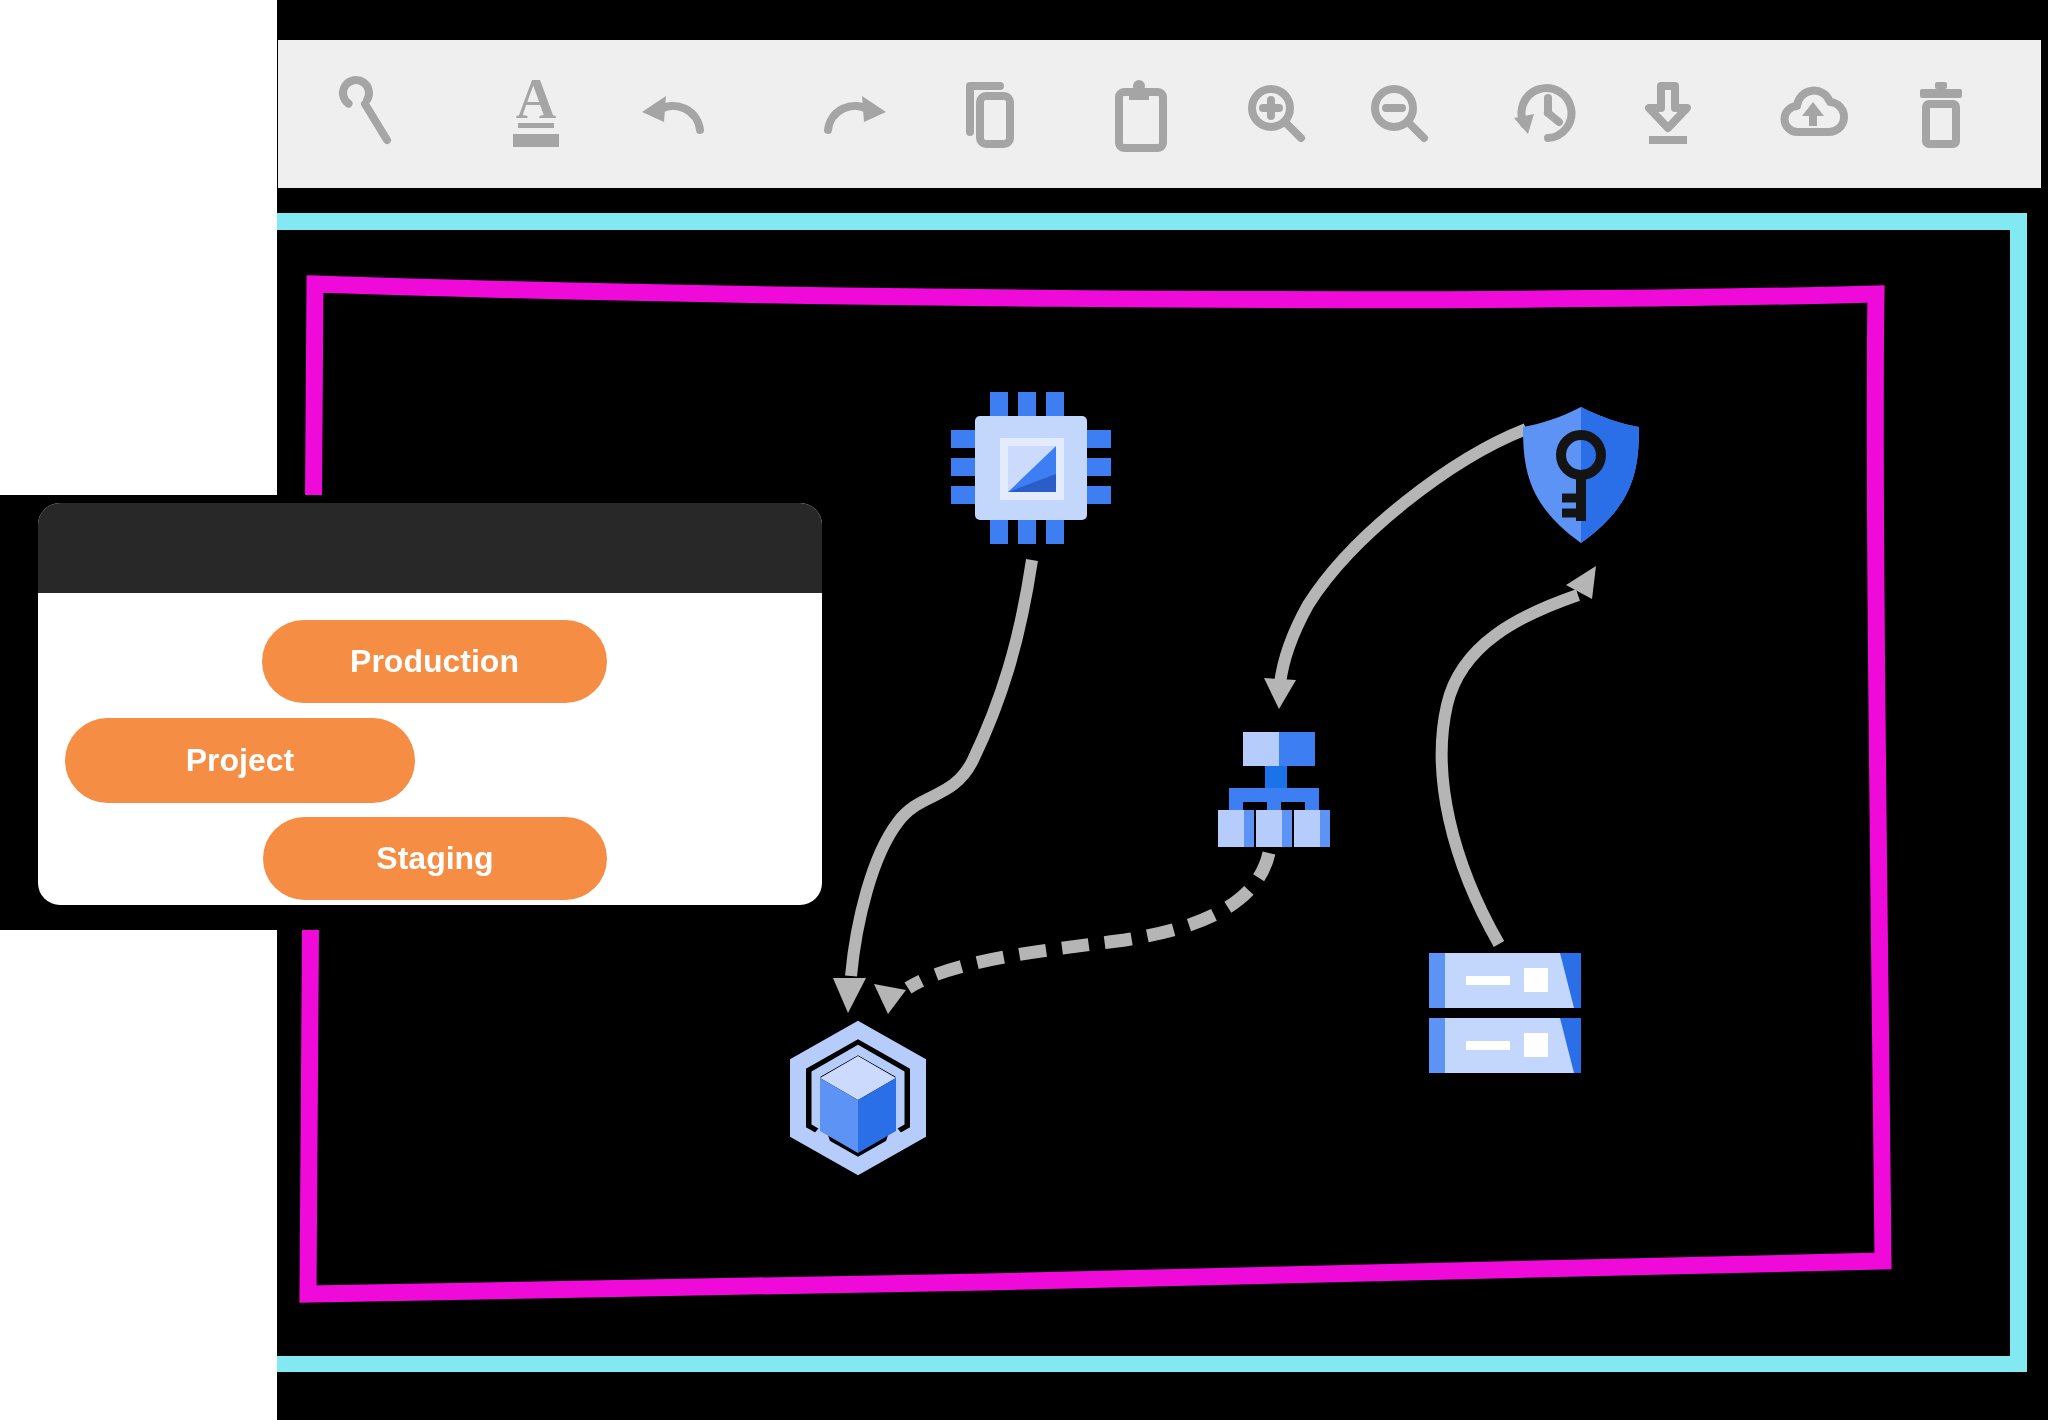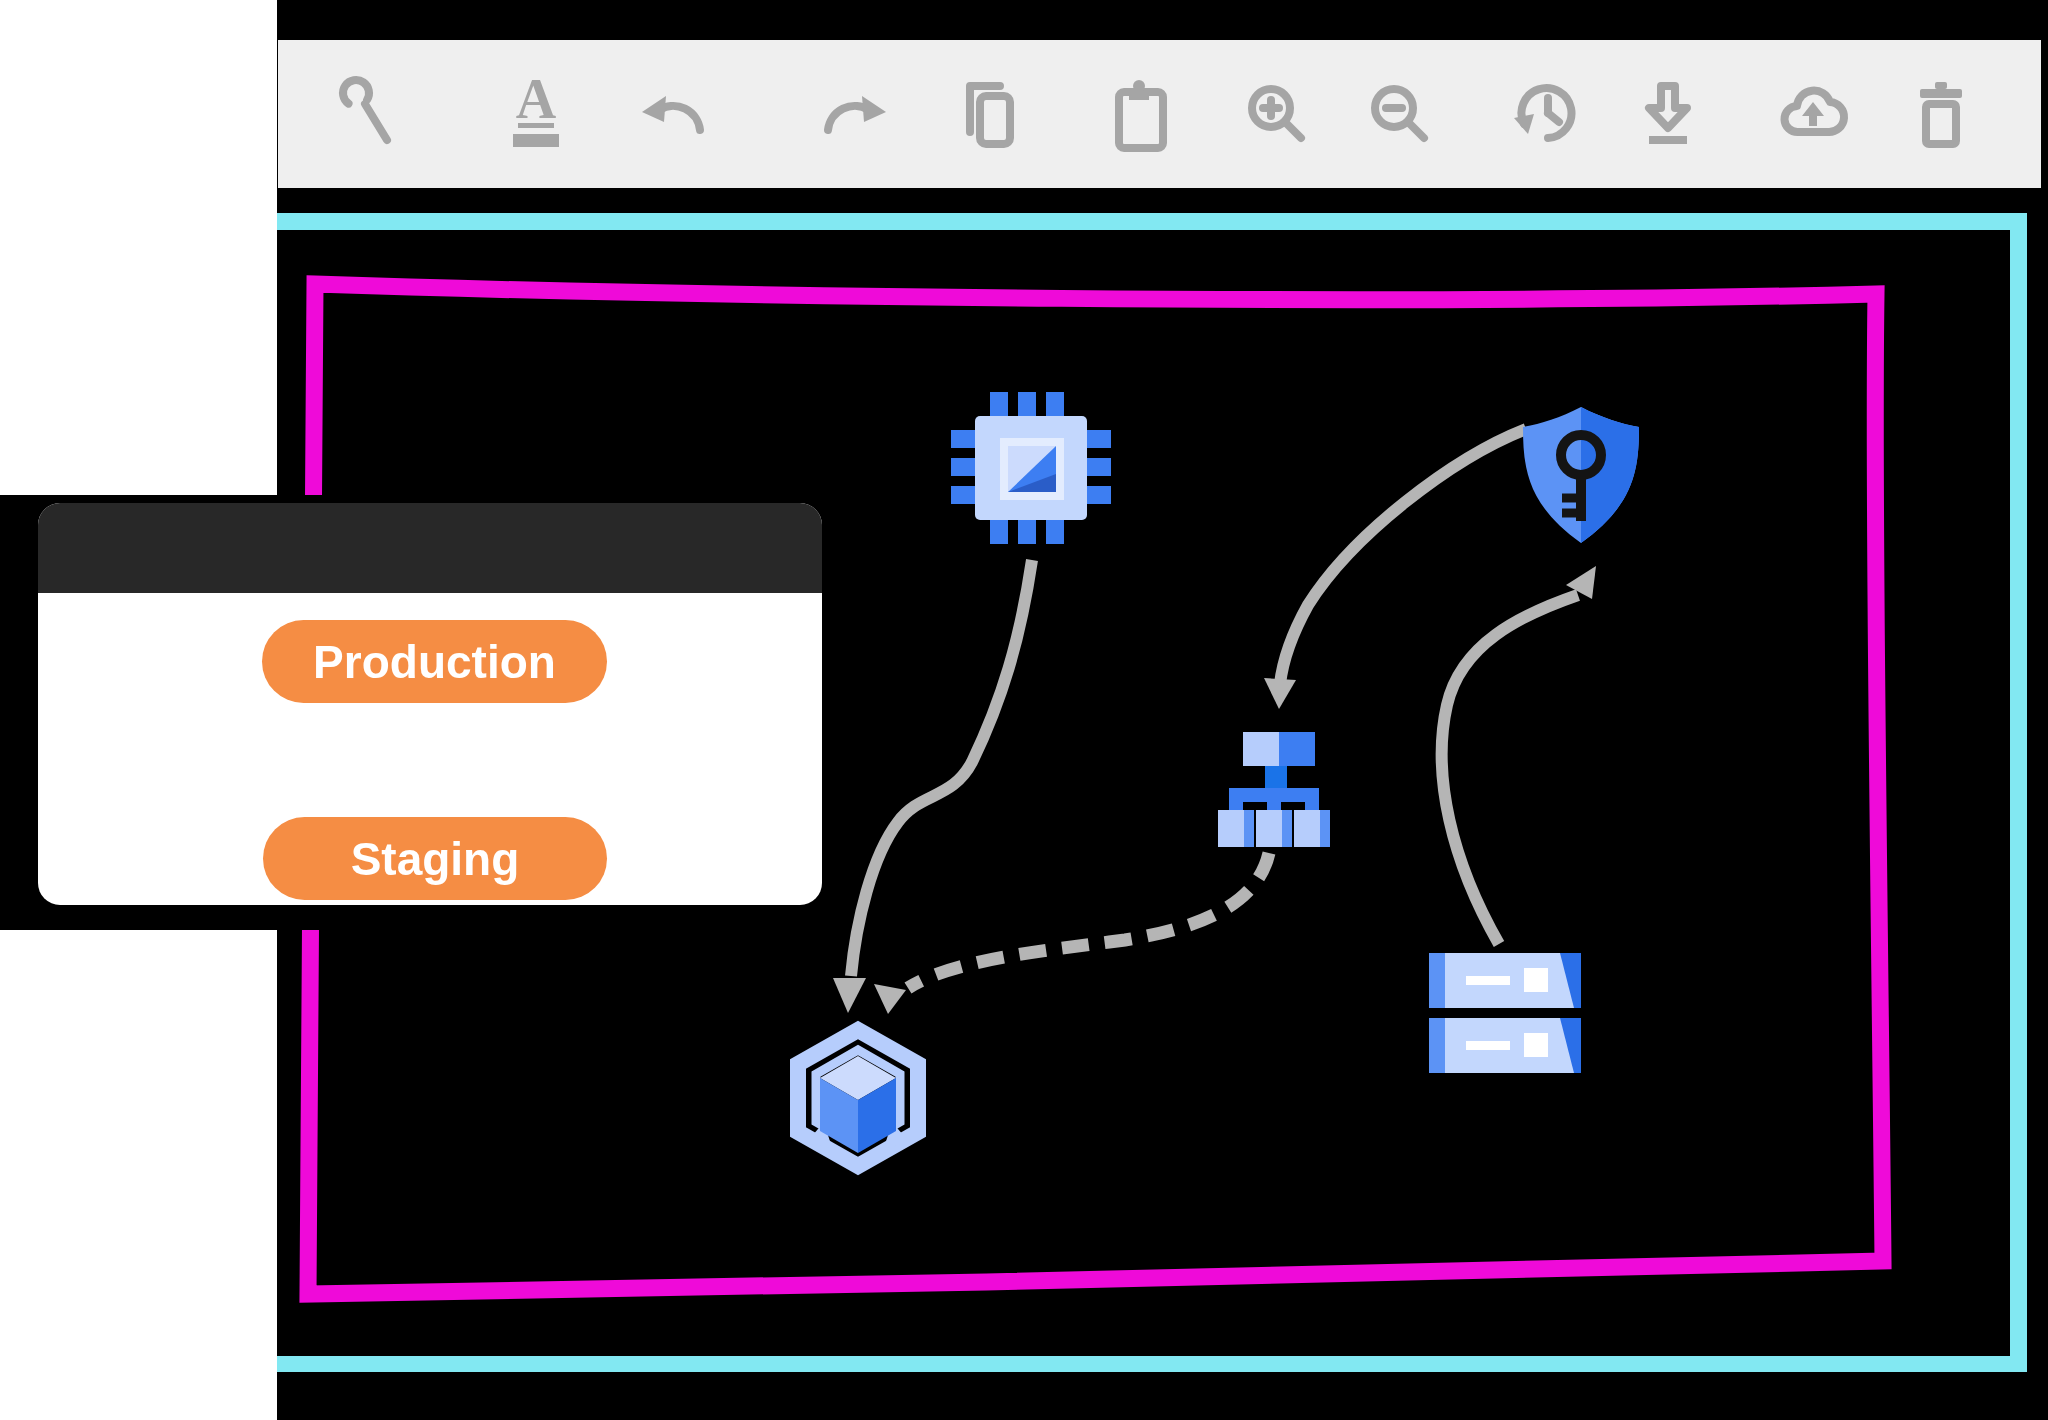--- a/index.html
+++ b/index.html
@@ -38,21 +38,21 @@
   .tb-fill{fill:var(--toolbar-icon,#a5a5a5);stroke:none;}
 
   #canvas-svg{position:absolute;left:0;top:0;}
 
   #panel-backdrop{position:absolute;left:0;top:495px;width:840px;height:435px;background:#000;}
   #panel{position:absolute;left:38px;top:503px;width:784px;height:402px;background:#fff;
          border-radius:22px;}
   #panel-header{position:absolute;left:0;top:0;width:784px;height:90px;
                 background:var(--header-dark,#282828);border-radius:22px 22px 0 0;}
   .pill{position:absolute;border-radius:43px;background:var(--orange,#f58d44);
-        color:#fff;font-weight:700;font-size:46px;text-align:center;
+        color:#fff;font-weight:700;font-size:32px;text-align:center;
         display:flex;align-items:center;justify-content:center;
         border:none;cursor:pointer;font-family:"Liberation Sans",sans-serif;}
   #pill-production{left:224px;top:117px;width:345px;height:83px;}
   #pill-project   {left:27px; top:215px;width:350px;height:85px;}
   #pill-demo      {left:404px;top:215px;width:348px;height:85px;}
   #pill-staging   {left:225px;top:314px;width:344px;height:83px;}
 </style>
 </head>
 <body>
 
@@ -271,16 +271,17 @@
     </button>
   </div>
 
   <div class="white-strip" id="strip-top"></div>
   <div class="white-strip" id="strip-bottom"></div>
 
   <div id="panel-backdrop"></div>
   <div id="panel">
     <div id="panel-header"></div>
     <button class="pill" id="pill-production">Production</button>
+    <button class="pill" id="pill-project">Project</button>
     <button class="pill" id="pill-staging">Staging</button>
   </div>
 
 </div>
 
 </body></html>

